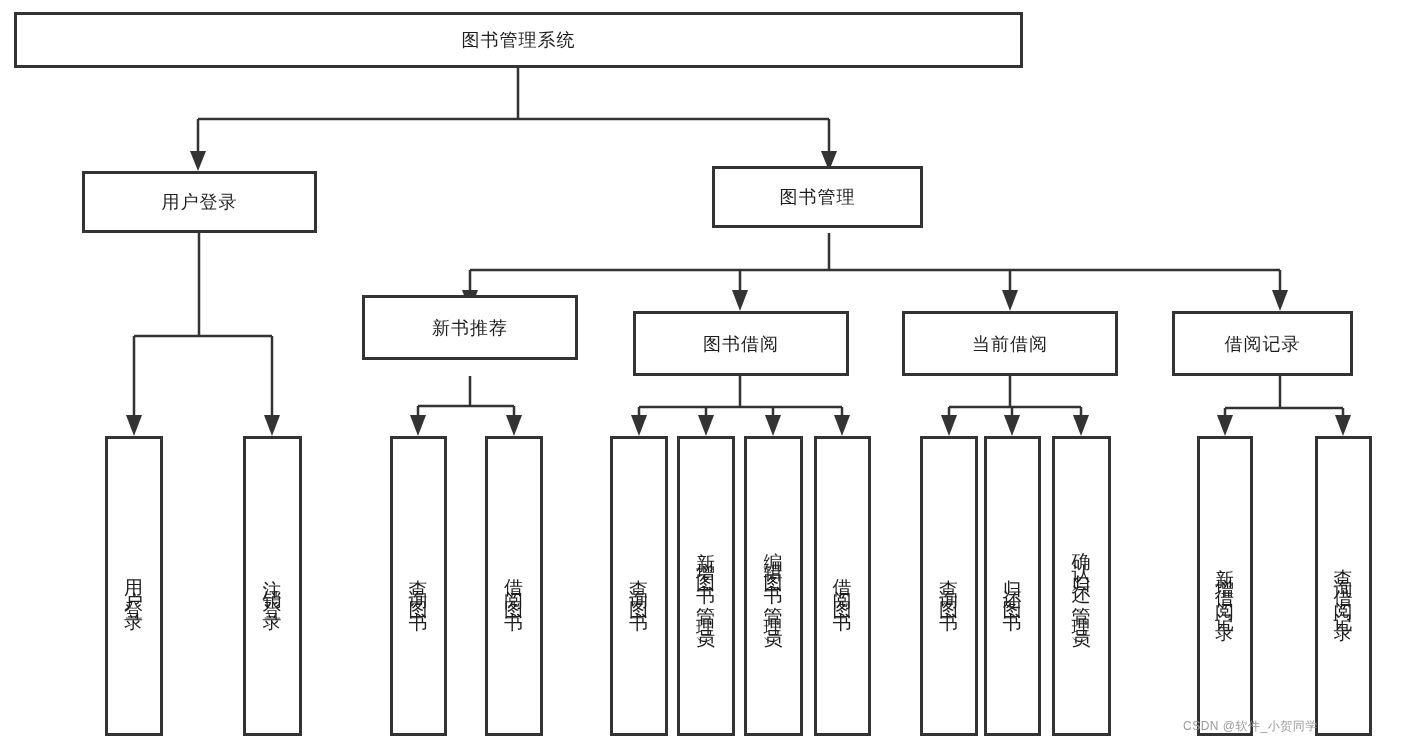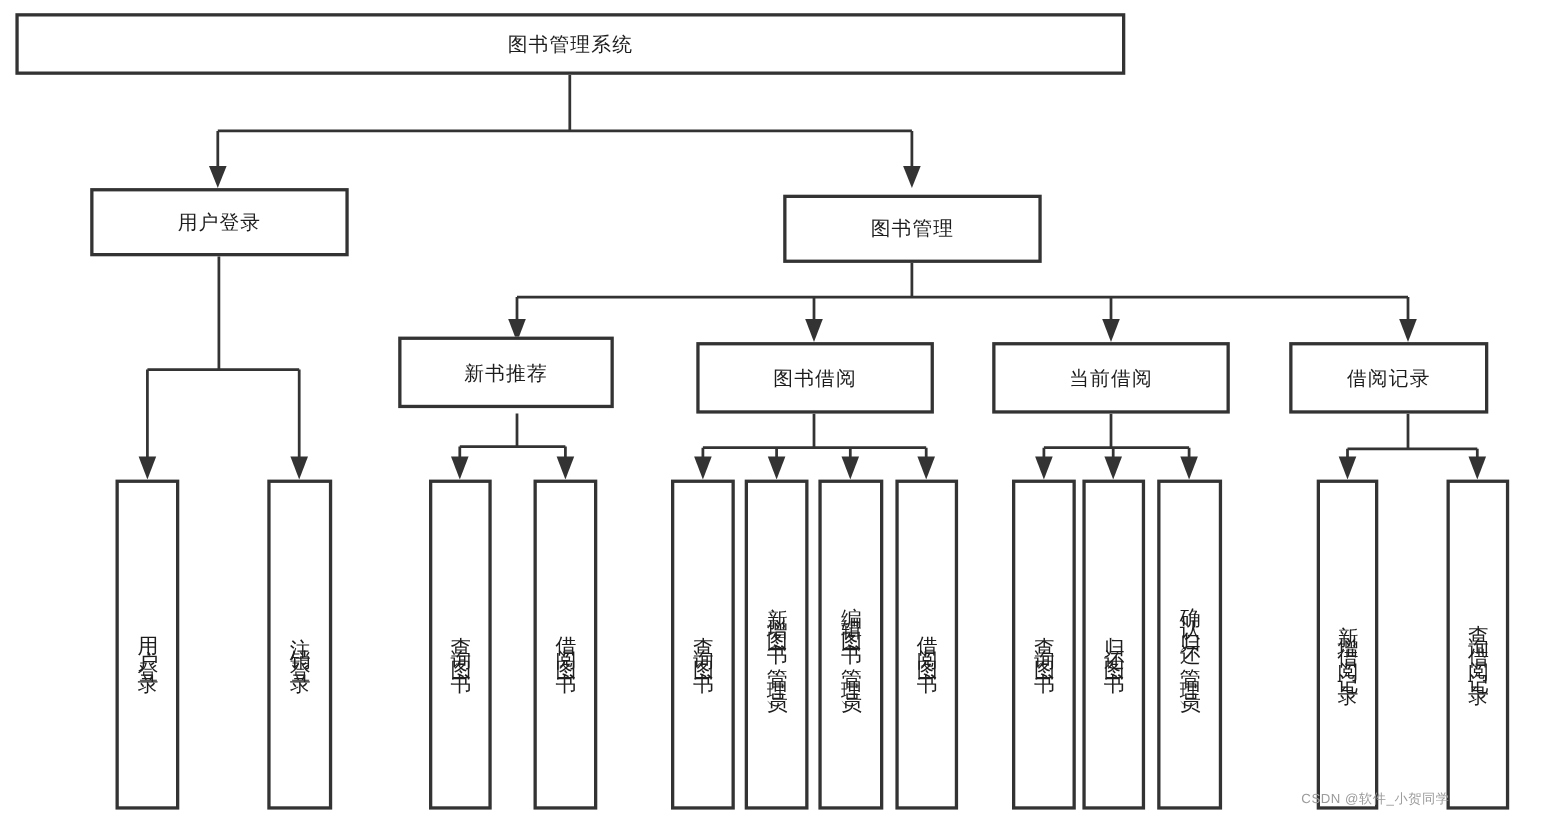--- a/index.html
+++ b/index.html
@@ -74,25 +74,25 @@
     </g>
   </svg>
 
   <div class="box root" style="left:14px;top:12px;width:1009px;height:56px">
     <span class="hlbl">图书管理系统</span>
   </div>
 
   <div class="box" style="left:82px;top:171px;width:235px;height:62px">
     <span class="hlbl">用户登录</span>
   </div>
-  <div class="box" style="left:712px;top:177px;width:235px;height:62px">
+  <div class="box" style="left:712px;top:166px;width:211px;height:62px">
     <span class="hlbl">图书管理</span>
   </div>
 
-  <div class="box" style="left:362px;top:306px;width:196px;height:65px">
+  <div class="box" style="left:362px;top:295px;width:216px;height:65px">
     <span class="hlbl">新书推荐</span>
   </div>
   <div class="box" style="left:633px;top:311px;width:216px;height:65px">
     <span class="hlbl">图书借阅</span>
   </div>
   <div class="box" style="left:902px;top:311px;width:216px;height:65px">
     <span class="hlbl">当前借阅</span>
   </div>
   <div class="box" style="left:1172px;top:311px;width:181px;height:65px">
     <span class="hlbl">借阅记录</span>

